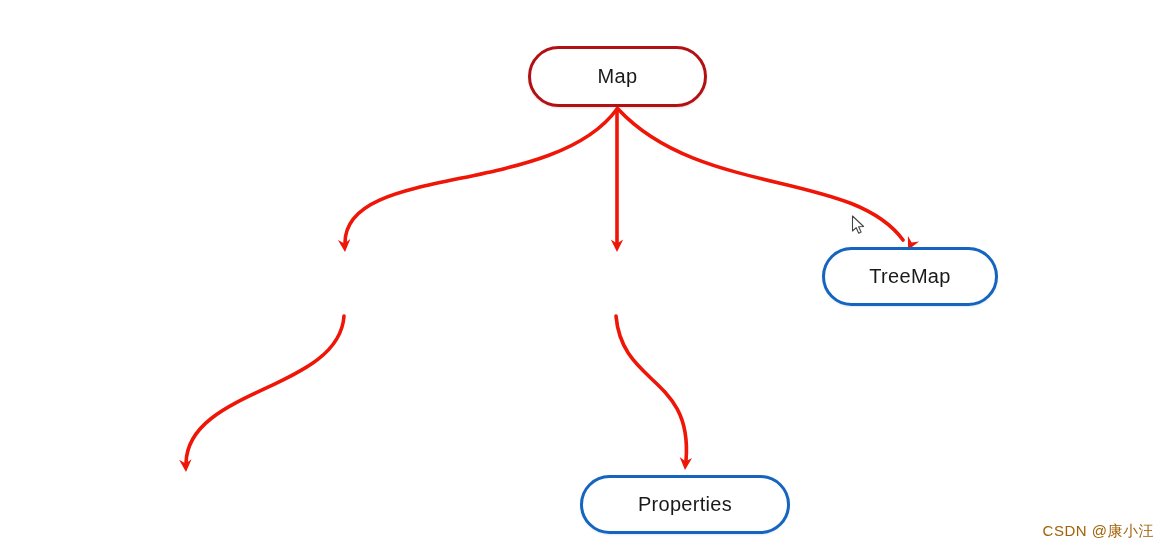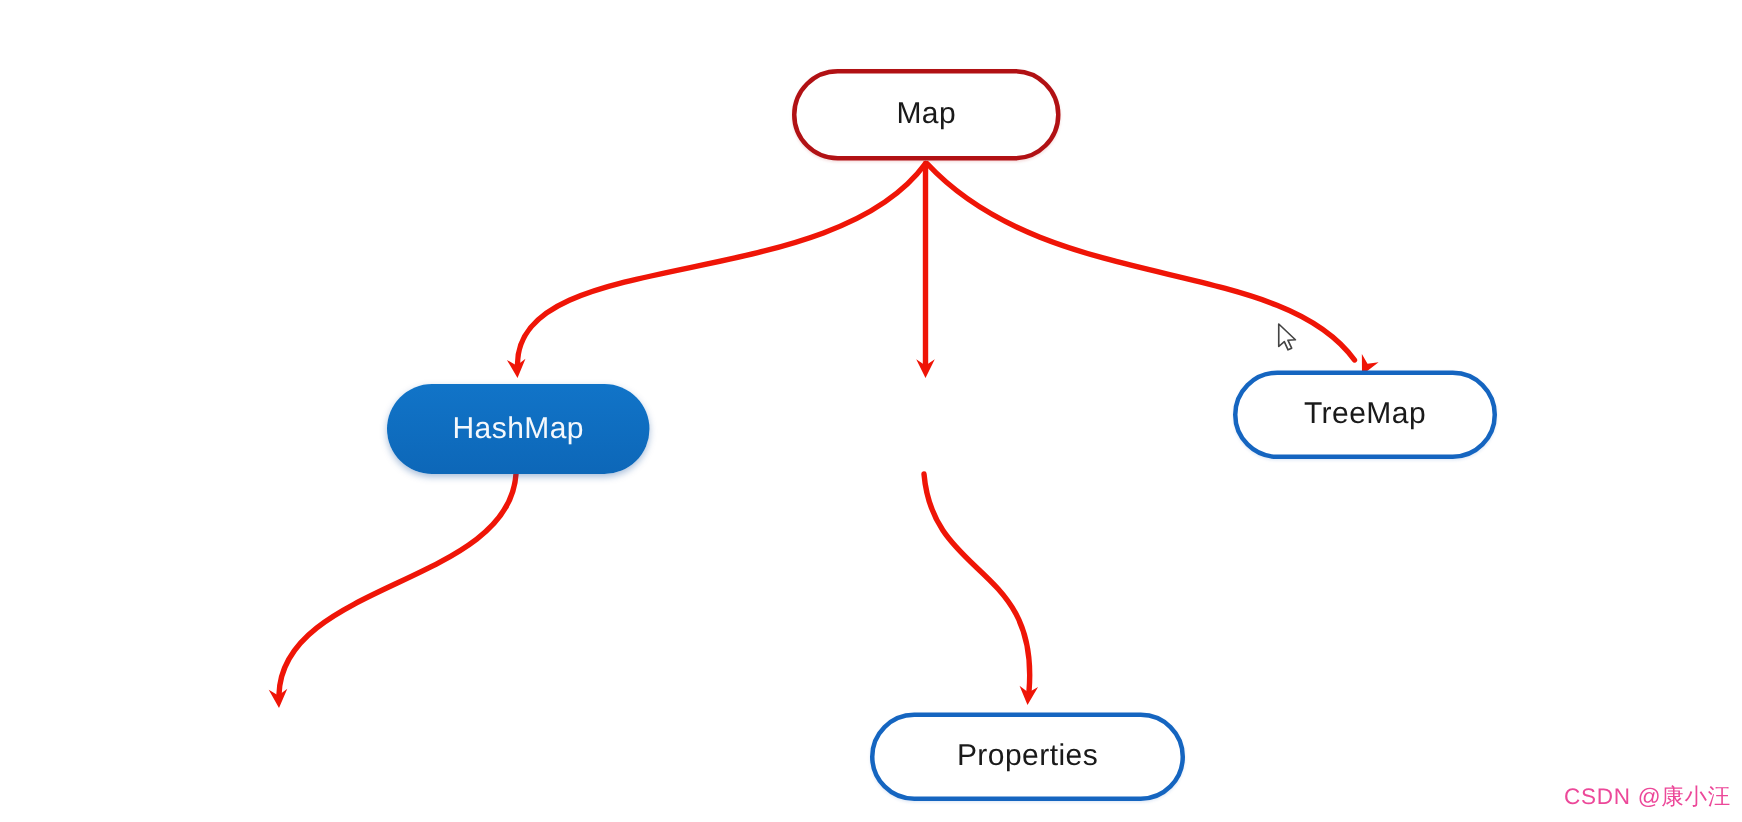--- a/index.html
+++ b/index.html
@@ -73,21 +73,21 @@
     top: 215px;
     width: 14px;
     height: 21px;
     pointer-events: none;
   }
   .watermark {
     position: absolute;
     right: 7px;
     bottom: 7px;
     font-size: 15px;
-    color: #ec4899;
+    color: #a16207;
     letter-spacing: 0.5px;
     user-select: none;
   }
 </style>
 </head>
 <body>
 
 <div class="canvas">
 
   <svg class="edges-layer" viewBox="0 0 1161 548" xmlns="http://www.w3.org/2000/svg">
@@ -105,23 +105,20 @@
     <path class="edge-head" d="M0,0 L-6.2,-12.5 L0,-8.4 L6.2,-12.5 Z" transform="translate(186,472) rotate(-3)"></path>
 
     <path class="edge-path" d="M 616,316 C 622,386 693,376 686,461"></path>
     <path class="edge-head" d="M0,0 L-6.2,-12.5 L0,-8.4 L6.2,-12.5 Z" transform="translate(685,470) rotate(4)"></path>
   </svg>
 
   <div class="node red-outline" id="node-map">
     <span>Map</span>
   </div>
 
-  <div class="node blue-filled" id="node-hashmap">
-    <span>HashMap</span>
-  </div>
 
 
   <div class="node blue-outline" id="node-treemap">
     <span>TreeMap</span>
   </div>
 
 
   <div class="node blue-outline" id="node-properties">
     <span>Properties</span>
   </div>

